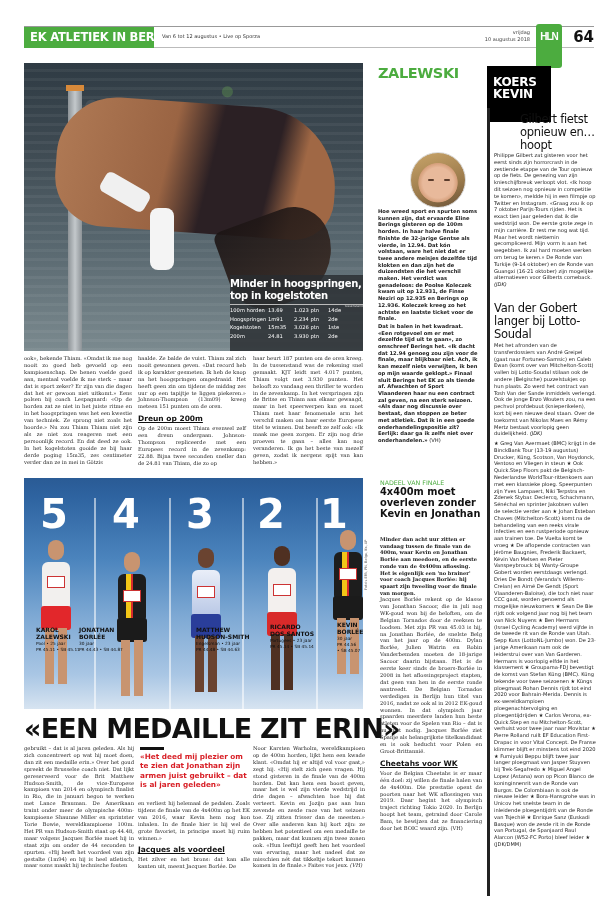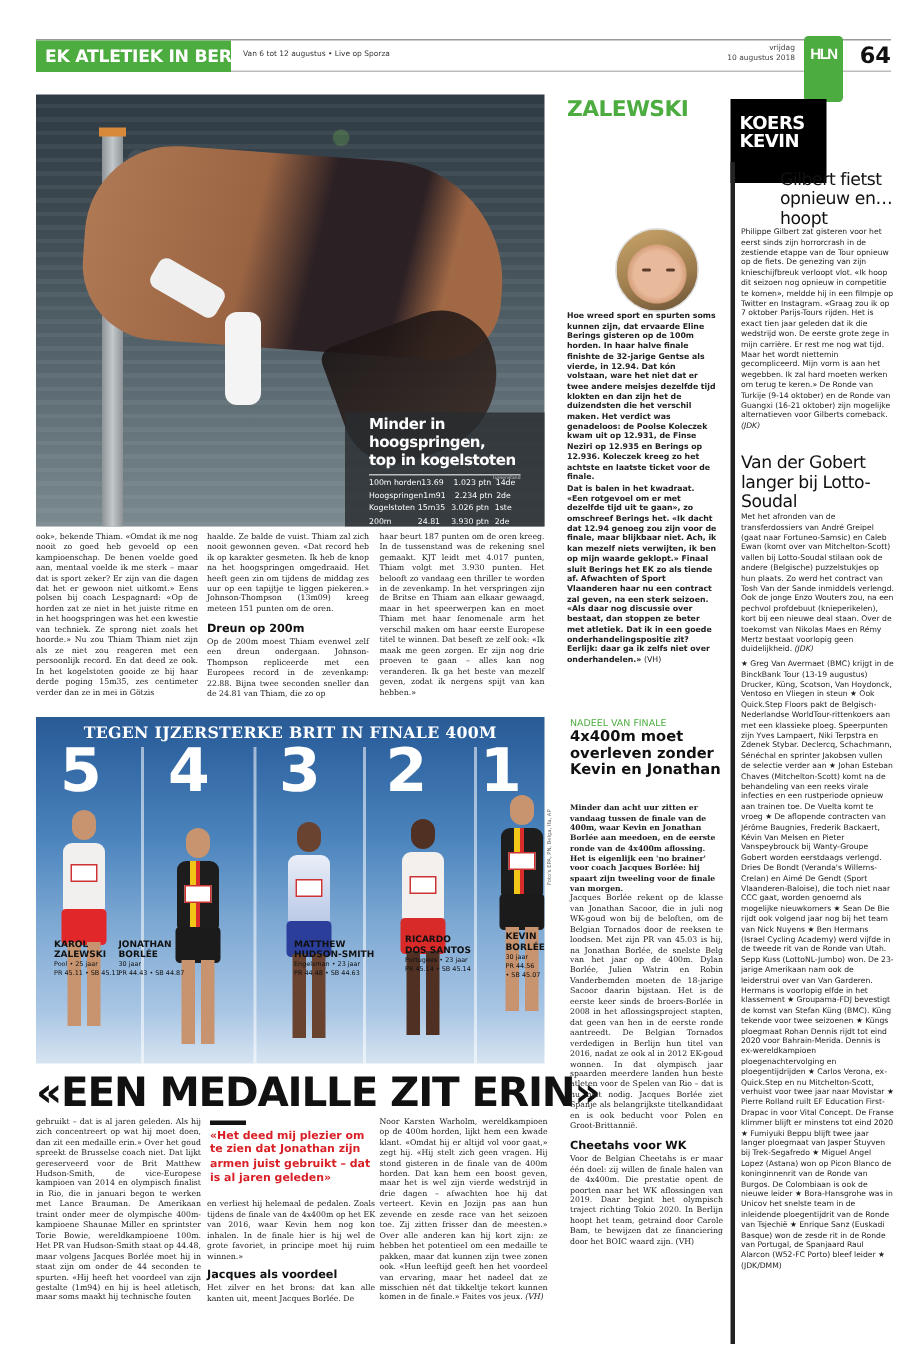--- a/index.html
+++ b/index.html
@@ -21,34 +21,34 @@
      radial-gradient(circle at 20% 15%, rgba(255,255,255,.08) 0 6px, transparent 7px),
      radial-gradient(circle at 60% 10%, rgba(120,200,80,.25) 0 5px, transparent 6px),
      repeating-linear-gradient(0deg, rgba(255,255,255,.05) 0 3px, transparent 3px 9px); }
   .photo .post { position: absolute; left: 44px; top: 24px; width: 14px; height: 264px; background: linear-gradient(90deg,#8d9397,#c3c8cb,#8d9397); }
   .photo .post-top { position: absolute; left: 42px; top: 22px; width: 18px; height: 6px; background: #d88a3a; }
   .photo .body { position: absolute; left: 32px; top: 40px; width: 280px; height: 130px; border-radius: 60px 80px 40px 50px;
      background: linear-gradient(100deg, #b07a55 0%, #9a6443 40%, #2b2024 55%, #2b2024 75%, #a06845 85%); transform: rotate(4deg); }
   .photo .hair { position: absolute; left: 200px; top: 150px; width: 110px; height: 90px; background: linear-gradient(160deg,#1b1414,#3a2a22); border-radius: 10px 40px 60px 40px; transform: rotate(-20deg); opacity: .9; }
   .photo .sock { position: absolute; left: 76px; top: 118px; width: 50px; height: 22px; background: #f0f0f0; transform: rotate(30deg); border-radius: 6px; }
   .photo .shoe { position: absolute; left: 126px; top: 145px; width: 24px; height: 62px; background: #f4f4f4; border-radius: 8px; }
-  .stats-box { position: absolute; left: 230px; top: 275px; width: 133px; height: 76px; background: rgba(40,44,48,.82); color: #fff; padding: 3px 16px; }
+  .stats-box { position: absolute; left: 230px; top: 275px; width: 133px; height: 76px; background: rgba(40,44,48,.82); color: #fff; padding: 3px 0; }
   .stats-title { font: bold 10px "DejaVu Sans", sans-serif; line-height: 12px; letter-spacing: -0.3px; }
   .stats-rule { border-top: 1px solid #bbb; margin: 2px 0 1px; position: relative; }
   .stats-note { position: absolute; right: 0; top: -1px; font: 3px "DejaVu Sans", sans-serif; color: #ccc; }
   .stats-row { display: flex; font: 5.2px "DejaVu Sans", sans-serif; line-height: 8.6px; white-space: nowrap; }
   .stats-row span:nth-child(1) { width: 38px; }
   .stats-row span:nth-child(2) { width: 26px; }
   .stats-row span:nth-child(3) { width: 34px; }
   .stats-row span:nth-child(4) { width: 20px; }
 
   
   .col { position: absolute; font: 5.2px "DejaVu Serif", serif; line-height: 6.9px; text-align: justify; color: #222; }
   .col p { margin: 0; }
-  .col .sub { font: bold 7.5px "DejaVu Sans", sans-serif; margin: 4px 0 2px; color: #111; }
+  .col .sub { font: bold 7.5px "DejaVu Sans", sans-serif; margin: 4px 0 2px; color: #111; text-decoration: underline; }
 
   
   .berings-title { position: absolute; left: 378px; top: 66px; width: 100px; font: bold 14.5px "DejaVu Sans", sans-serif; line-height: 15.5px; color: #111; letter-spacing: -0.4px; }
   .berings-title .green { color: #4cac3f; display: block; }
   .berings-intro { position: absolute; left: 378px; top: 150px; width: 100px; font: bold 5.2px "DejaVu Sans", sans-serif; line-height: 6.7px; color: #222; }
   .portrait { position: absolute; left: 410px; top: 152px; width: 56px; height: 56px; border-radius: 50%; overflow: hidden;
     background: radial-gradient(circle at 50% 55%, #e8b99b 0 38%, #d6a07c 48%, transparent 50%), linear-gradient(160deg,#c9a56a,#9c7b4c 60%,#6a5238);
     border: 1px solid #ddd; }
   .portrait .eye { position:absolute; width:6px; height:2px; background:#5a3b2b; border-radius:2px; top:26px; }
 
@@ -175,21 +175,20 @@
 </div>
 <div class="kk-head" style="left:494px;top:302px;width:100px;">Van der Gobert langer bij Lotto-Soudal</div>
 <div class="kk-col" style="left:494px;top:342px;width:102px;">
   <span>Met het afronden van de transferdossiers van André Greipel (gaat naar Fortuneo-Samsic) en Caleb Ewan (komt over van Mitchelton-Scott) vallen bij Lotto-Soudal stilaan ook de andere (Belgische) puzzelstukjes op hun plaats. Zo werd het contract van Tosh Van der Sande inmiddels verlengd. Ook de jonge Enzo Wouters zou, na een pechvol profdebuut (knieperikelen), kort bij een nieuwe deal staan. Over de toekomst van Nikolas Maes en Rémy Mertz bestaat voorlopig geen duidelijkheid.</span> <i>(JDK)</i>
 </div>
 <div class="kk-col" style="left:494px;top:440px;width:102px;">
   <span>★ Greg Van Avermaet (BMC) krijgt in de BinckBank Tour (13-19 augustus) Drucker, Küng, Scotson, Van Hoydonck, Ventoso en Vliegen in steun ★ Ook Quick.Step Floors pakt de Belgisch-Nederlandse WorldTour-rittenkoers aan met een klassieke ploeg. Speerpunten zijn Yves Lampaert, Niki Terpstra en Zdenek Stybar. Declercq, Schachmann, Sénéchal en sprinter Jakobsen vullen de selectie verder aan ★ Johan Esteban Chaves (Mitchelton-Scott) komt na de behandeling van een reeks virale infecties en een rustperiode opnieuw aan trainen toe. De Vuelta komt te vroeg ★ De aflopende contracten van Jérôme Baugnies, Frederik Backaert, Kévin Van Melsen en Pieter Vanspeybrouck bij Wanty-Groupe Gobert worden eerstdaags verlengd. Dries De Bondt (Veranda's Willems-Crelan) en Aimé De Gendt (Sport Vlaanderen-Baloise), die toch niet naar CCC gaat, worden genoemd als mogelijke nieuwkomers ★ Sean De Bie rijdt ook volgend jaar nog bij het team van Nick Nuyens ★ Ben Hermans (Israel Cycling Academy) werd vijfde in de tweede rit van de Ronde van Utah. Sepp Kuss (LottoNL-Jumbo) won. De 23-jarige Amerikaan nam ook de leiderstrui over van Van Garderen. Hermans is voorlopig elfde in het klassement ★ Groupama-FDJ bevestigt de komst van Stefan Küng (BMC). Küng tekende voor twee seizoenen ★ Küngs ploegmaat Rohan Dennis rijdt tot eind 2020 voor Bahrain-Merida. Dennis is ex-wereldkampioen ploegenachtervolging en ploegentijdrijden ★ Carlos Verona, ex-Quick.Step en nu Mitchelton-Scott, verhuist voor twee jaar naar Movistar ★ Pierre Rolland ruilt EF Education First-Drapac in voor Vital Concept. De Franse klimmer blijft er minstens tot eind 2020 ★ Fumiyuki Beppu blijft twee jaar langer ploegmaat van Jasper Stuyven bij Trek-Segafredo ★ Miguel Angel Lopez (Astana) won op Picon Blanco de koninginnenrit van de Ronde van Burgos. De Colombiaan is ook de nieuwe leider ★ Bora-Hansgrohe was in Unicov het snelste team in de inleidende ploegentijdrit van de Ronde van Tsjechië ★ Enrique Sanz (Euskadi Basque) won de zesde rit in de Ronde van Portugal, de Spanjaard Raul Alarcon (W52-FC Porto) bleef leider ★ (JDK/DMM)</span>
 </div>
 
 <div class="banner">
-  <div class="banner-title">TEGEN IJZERSTERKE BRIT IN FINALE 400M</div>
   <div class="lane" style="left:70px"></div>
   <div class="lane" style="left:145px"></div>
   <div class="lane" style="left:218px"></div>
   <div class="lane" style="left:292px"></div>
 
   <div class="bignum" style="left:16px">5</div>
   <div class="bignum" style="left:88px">4</div>
   <div class="bignum" style="left:162px">3</div>
   <div class="bignum" style="left:233px">2</div>
   <div class="bignum" style="left:296px">1</div>

